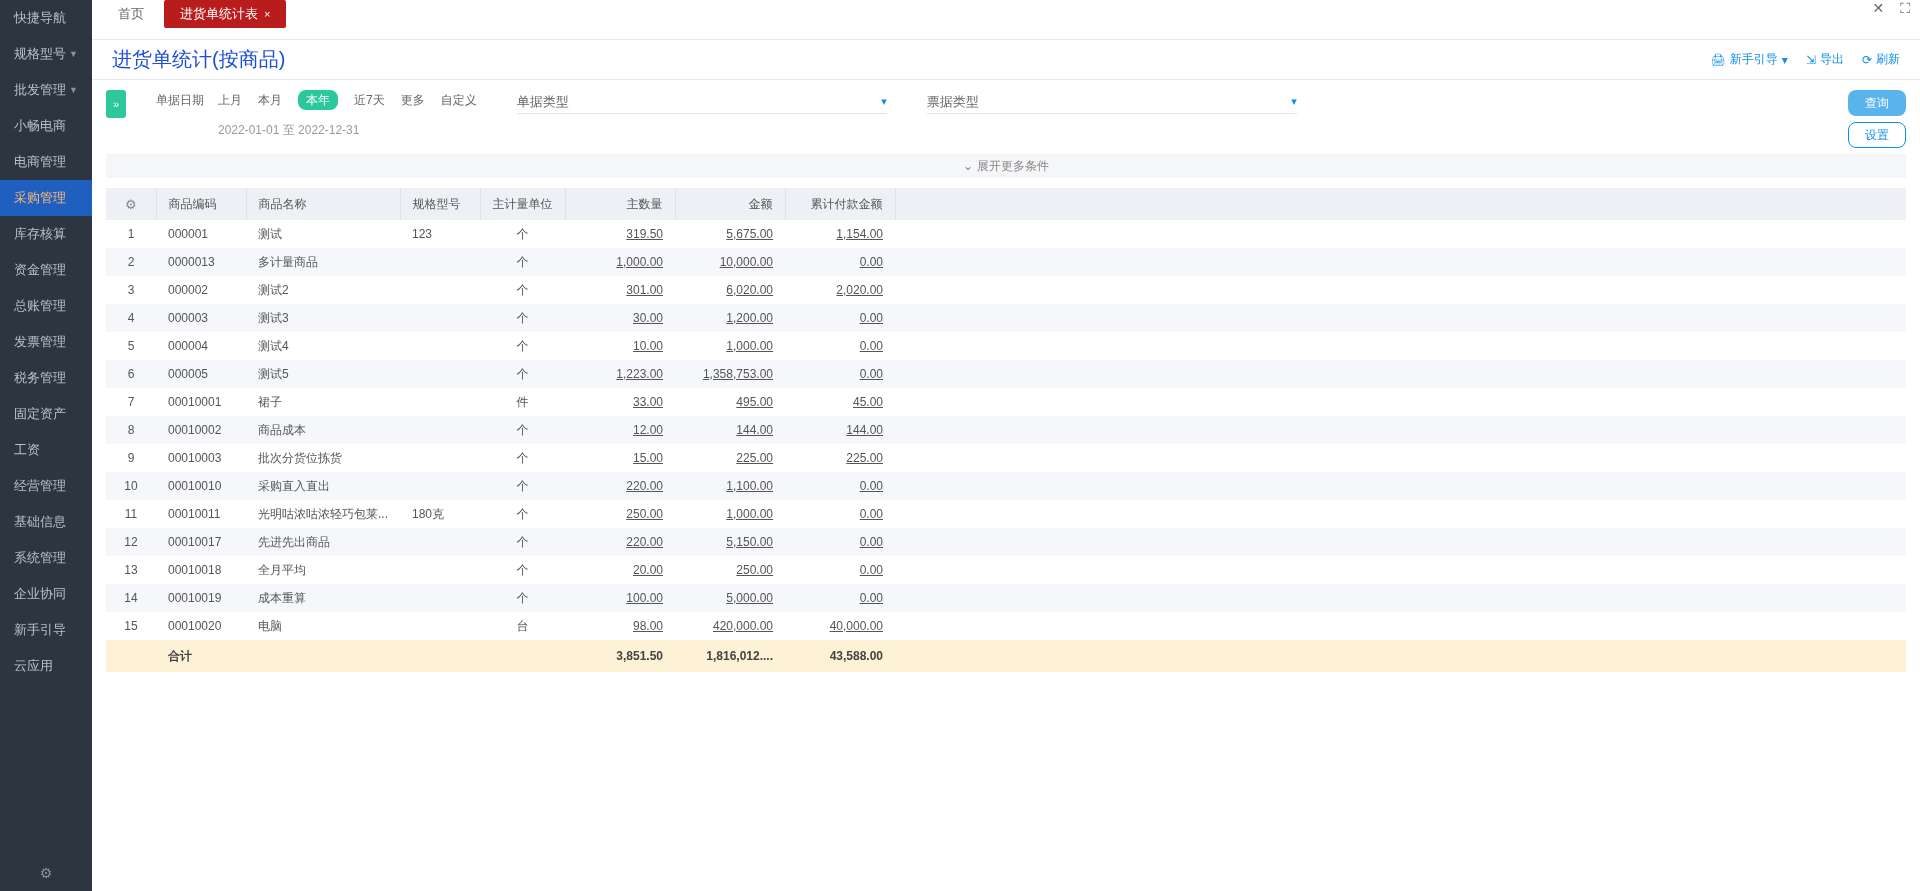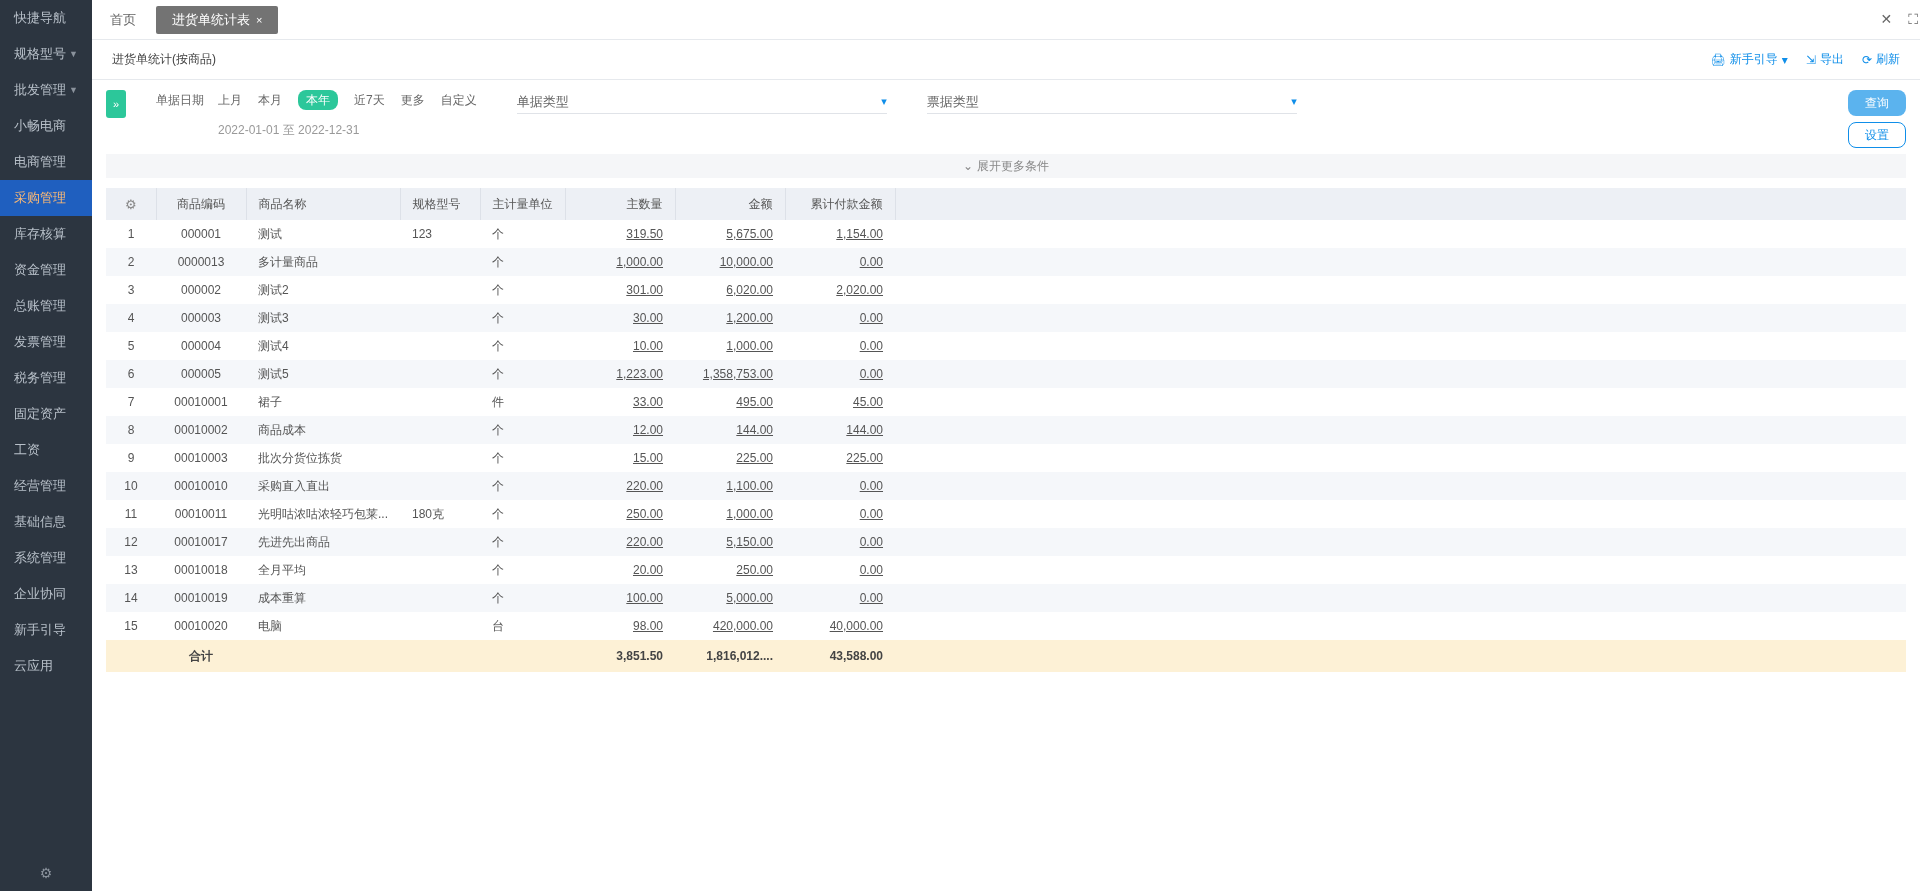--- a/index.html
+++ b/index.html
@@ -4,29 +4,29 @@
 <style>
 *{margin:0;padding:0;box-sizing:border-box;font-family:"Microsoft YaHei","PingFang SC",Arial,sans-serif}
 html,body{height:100%;overflow:hidden}
 body{display:flex;font-size:13px;color:#333;background:#fff}
 .sidebar{width:92px;background:#2c3540;color:#b8c0c9;display:flex;flex-direction:column;overflow-y:auto;flex-shrink:0}
 .sidebar-item{height:36px;display:flex;align-items:center;padding:0 14px;font-size:13px;cursor:pointer;white-space:nowrap}
 .sidebar-item.active{background:#1f5fbf;color:#fdba74}
 .sidebar-item .arrow{margin-left:auto;font-size:9px;color:#8a929c}
 .sidebar-footer{margin-top:auto;height:36px;display:flex;align-items:center;justify-content:center;color:#8a929c;font-size:14px}
 .main{flex:1;display:flex;flex-direction:column;min-width:0}
-.tabs-bar{height:40px;background:#fff;border-bottom:1px solid #e6e9ed;display:flex;align-items:center;padding:0 2px;position:relative}
+.tabs-bar{height:40px;background:#fff;border-bottom:1px solid #e6e9ed;display:flex;align-items:flex-start;padding:0 10px;position:relative}
 .tab{height:28px;display:flex;align-items:center;padding:0 16px;font-size:13px;cursor:pointer;border-radius:2px;margin-right:4px}
 .tab.home{color:#666}
-.tab.active{background:#737373;color:#fff}
+.tab.active{background:#b91c1c;color:#fff}
 .tab .close-x{margin-left:6px;font-size:11px}
 .tab-right-icons{margin-left:auto;display:flex;gap:16px;color:#666;font-size:14px}
 .tab-right-icons span{cursor:pointer}
 .content-header{height:40px;display:flex;align-items:center;padding:0 20px;border-bottom:1px solid #e6e9ed}
-.page-title{font-size:12px;color:#404040}
+.page-title{font-size:20px;color:#1d4ed8}
 .hdr-actions{margin-left:auto;display:flex;align-items:center;gap:18px;font-size:12px}
 .hdr-action{display:flex;align-items:center;gap:4px;color:#0f8ee9;cursor:pointer}
 .hdr-action.refresh{color:#0f8ee9}
 .hdr-action .ic{font-size:12px}
 .filter-bar{padding:10px 14px 0 14px;display:flex;align-items:flex-start;gap:0;position:relative}
 .expand-btn{width:20px;height:28px;background:#2cc79a;color:#fff;border-radius:3px;display:flex;align-items:center;justify-content:center;font-size:11px;cursor:pointer;margin-right:30px}
 .filter-group{display:flex;align-items:flex-start;gap:14px;font-size:12px;color:#666}
 .filter-label{color:#666;line-height:20px}
 .date-options{display:flex;flex-direction:column;align-items:flex-start}
 .date-row{display:flex;gap:16px;line-height:20px}
@@ -42,24 +42,24 @@
 .btn-settings{background:#fff;color:#0f8ee9;border-color:#0f8ee9}
 .expand-more{margin:6px 14px 10px 14px;height:24px;background:#f5f6f8;display:flex;align-items:center;justify-content:center;font-size:12px;color:#888;cursor:pointer;gap:4px}
 .table-wrap{flex:1;padding:0 14px 10px 14px;display:flex;flex-direction:column;min-height:0}
 .table-scroll{flex:1;overflow:auto;border:0}
 table{border-collapse:collapse;width:100%;font-size:12px}
 thead th{background:#edf0f5;height:32px;font-weight:400;color:#555;border-right:1px solid #dde1e8;text-align:center;padding:0 12px;white-space:nowrap;position:sticky;top:0}
 thead th:last-child{border-right:none}
 tbody td{height:28px;padding:0 12px;color:#555;white-space:nowrap}
 tbody tr:nth-child(even){background:#f5f7fa}
 .col-idx{width:50px;text-align:center}
-.col-code{width:90px;text-align:center}
+.col-code{width:90px;text-align:left}
 .col-name{width:140px;text-align:left}
 .col-spec{width:80px;text-align:left}
-.col-unit{width:80px;text-align:left}
+.col-unit{width:80px;text-align:center}
 .col-qty,.col-amt,.col-paid{text-align:right;width:110px}
 .link-num{text-decoration:underline;cursor:pointer}
 tfoot td{height:32px;background:#fdf1d6;font-weight:600;color:#444;padding:0 12px}
 .gear-ic{font-size:13px;color:#888}
 .col-fill{border:none}
 </style>
 </head>
 <body>
 
 <div class="sidebar" id="sidebar">

